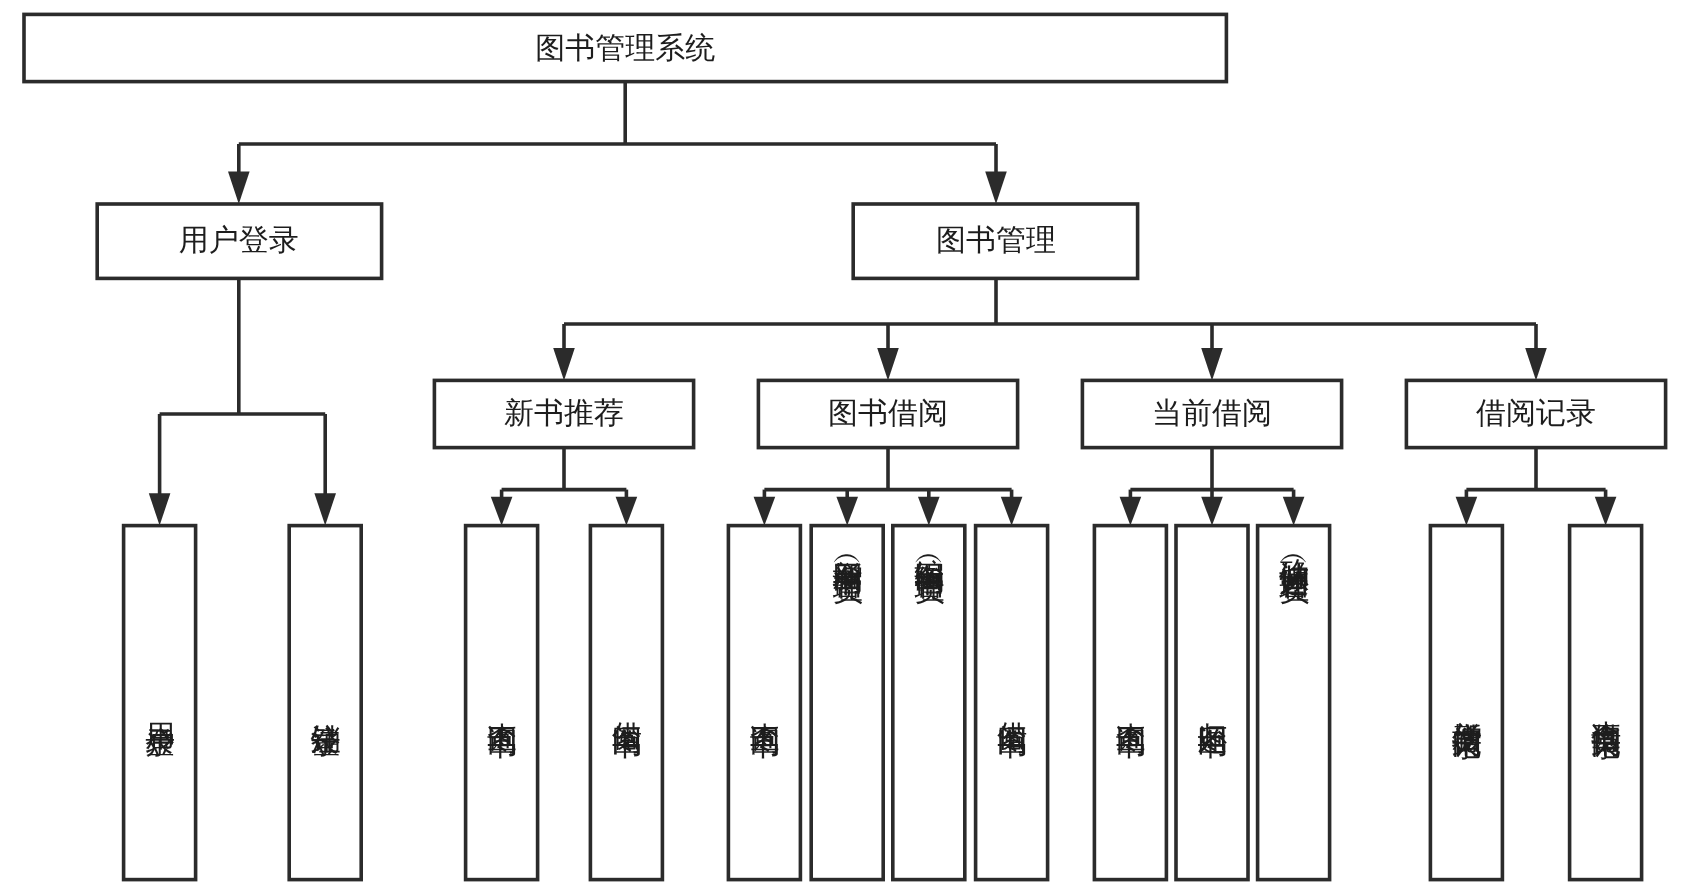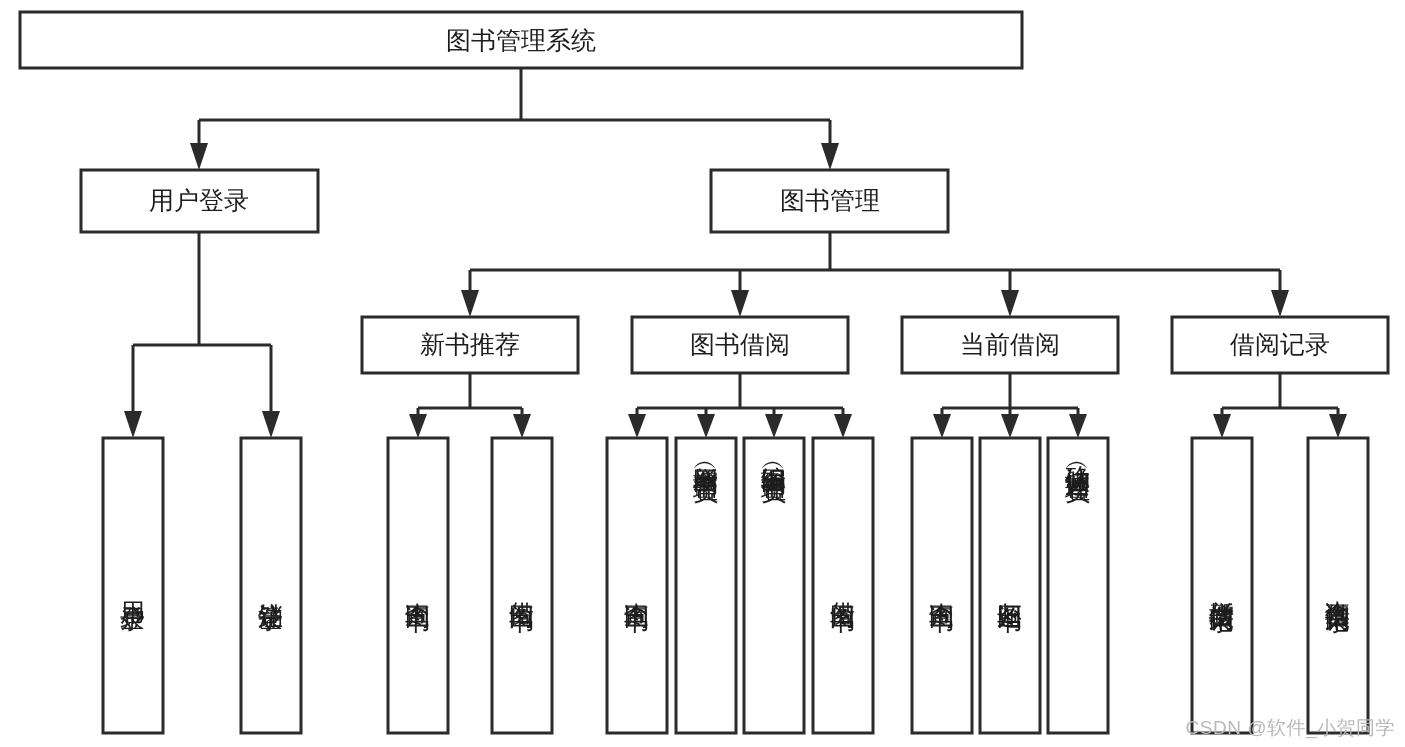--- a/index.html
+++ b/index.html
@@ -254,15 +254,14 @@
     <span class="leaf-label">确认归还（管理员）</span>
   </div>
 
   <div class="leaf-label-wrap" style="left:1192px; top:438px; width:60px; height:295px;">
     <span class="leaf-label">新增借阅记录</span>
   </div>
   <div class="leaf-label-wrap" style="left:1308px; top:438px; width:60px; height:295px;">
     <span class="leaf-label">查询借阅记录</span>
   </div>
 
-  <div class="watermark">CSDN @软件_小贺同学</div>
 
 </div>
 
 </body></html>

